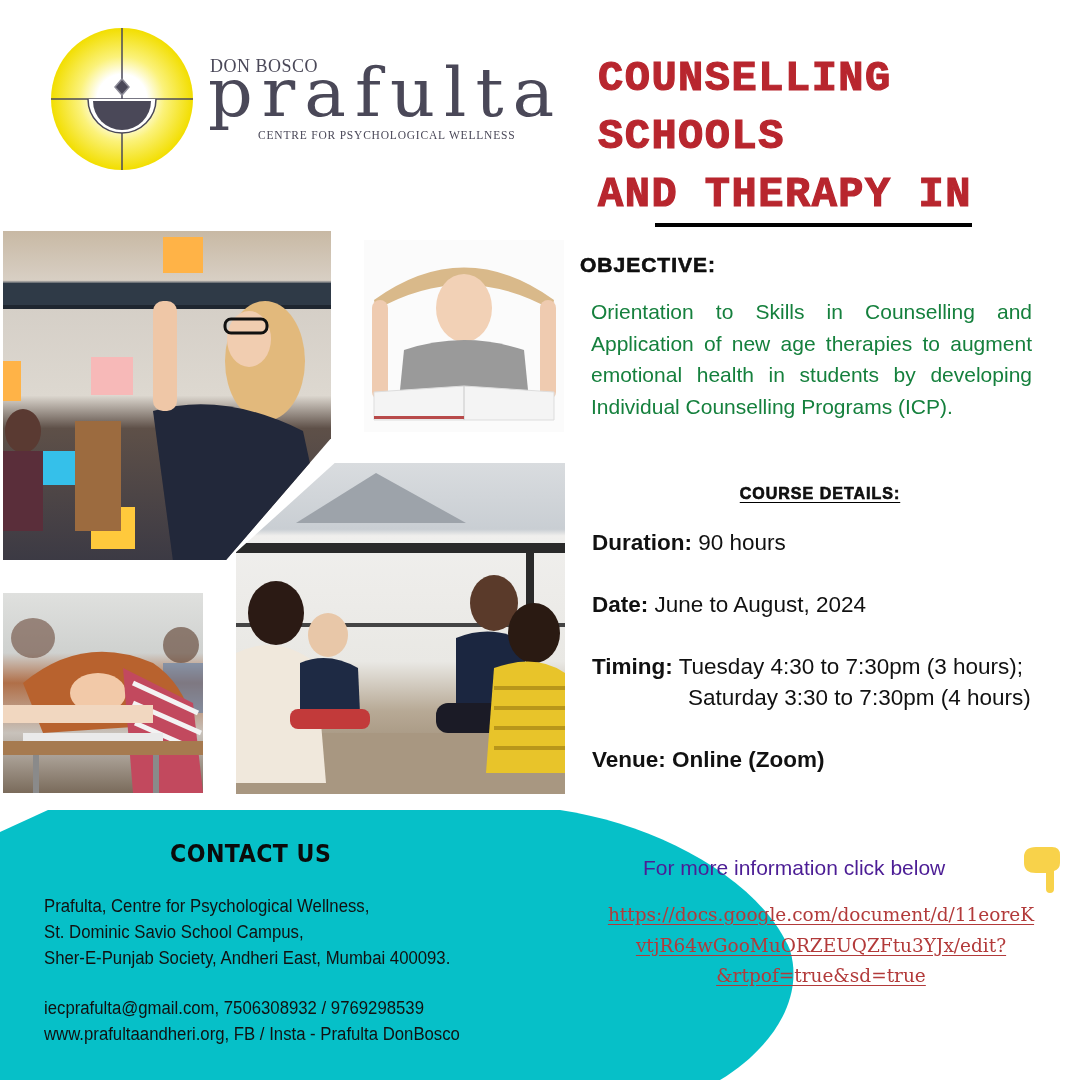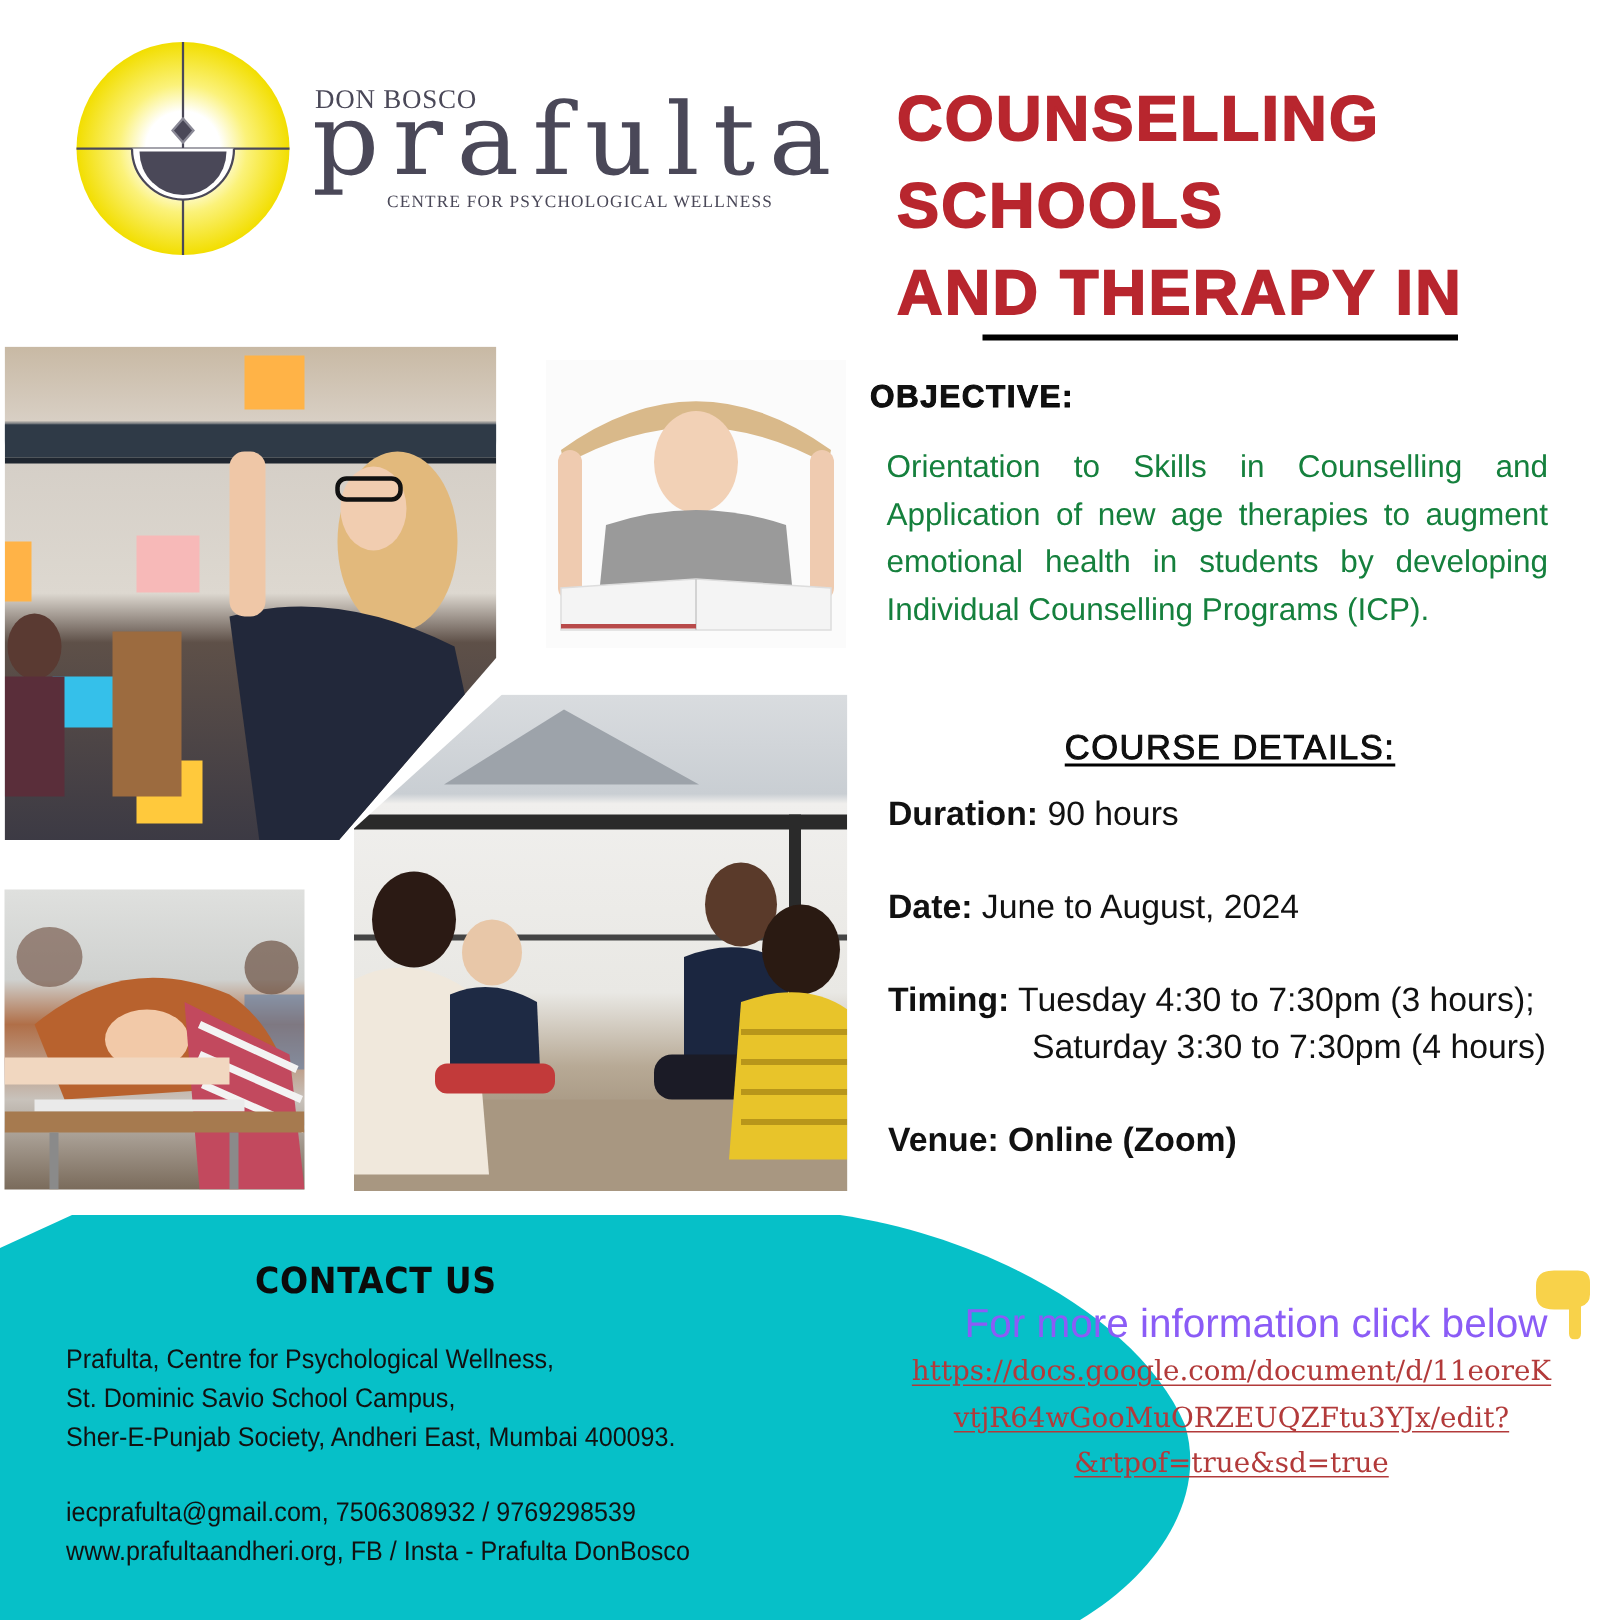--- a/index.html
+++ b/index.html
@@ -11,30 +11,30 @@
   }
   .abs { position: absolute; }
 
   
   .logo-mark { left: 50px; top: 27px; width: 144px; height: 144px; }
   .logo-small { left: 210px; top: 56px; font-family: "Liberation Serif", serif; font-size: 18px; color: #4a4858; letter-spacing: 0.5px; }
   .logo-big { left: 208px; top: 58px; font-family: "DejaVu Serif", serif; font-size: 70px; color: #4a4858; letter-spacing: 9px; line-height: 1; font-weight: normal; transform: scaleY(0.95); }
   .logo-sub { left: 258px; top: 129px; font-family: "Liberation Serif", serif; font-size: 11.5px; color: #4a4858; letter-spacing: 0.8px; }
 
   
-  .title { left: 598px; top: 50px; width: 470px; color: #b8262e; font-family: Liberation Sans, sans-serif; font-weight: 900; font-size: 42px; line-height: 58px; letter-spacing: 1.5px; -webkit-text-stroke: 1.2px #b8262e; }
+  .title { left: 598px; top: 50px; width: 470px; color: #b8262e; font-family: Liberation Mono, monospace; font-weight: 900; font-size: 42px; line-height: 58px; letter-spacing: 1.5px; -webkit-text-stroke: 1.2px #b8262e; }
   .title div { white-space: nowrap; }
   .title-rule { left: 655px; top: 223px; width: 317px; height: 4px; background: #000; }
 
   
   .obj-heading { left: 580px; top: 253px; width: 480px; text-align: left; font-weight: 900; font-size: 21px; letter-spacing: 1px; -webkit-text-stroke: 0.6px #000; }
   .obj-text { left: 591px; top: 296px; width: 441px; font-size: 21px; line-height: 31.5px; text-align: justify; color: #15803d; }
 
   
-  .cd-heading { left: 580px; top: 485px; width: 480px; text-align: center; font-weight: 400; font-size: 23px; letter-spacing: 1px; -webkit-text-stroke: 0.6px #000; }
+  .cd-heading { left: 580px; top: 485px; width: 480px; text-align: center; font-weight: 700; font-size: 16px; letter-spacing: 1px; -webkit-text-stroke: 0.6px #000; }
   .cd-heading span { text-decoration: underline; text-underline-offset: 3px; }
   .cd-row { left: 592px; font-size: 22.5px; line-height: 31px; color: #111; white-space: nowrap; }
   .cd-row b { font-weight: bold; }
   .cd-timing-2 { left: 688px; }
 
   
   .photo { overflow: hidden; }
   .photo-1 { left: 3px; top: 231px; width: 328px; height: 329px; clip-path: polygon(0 0, 100% 0, 100% 63%, 68% 100%, 0 100%);
     background: linear-gradient(180deg, #c8b9a4 0%, #d8cfc4 15%, #3b4654 16%, #3b4654 19%, #d4cec6 20%, #ddd8d0 50%, #5e5048 60%, #3c3a44 100%); }
   .photo-2 { left: 364px; top: 240px; width: 200px; height: 192px; background: #fbfbfb; }
@@ -43,21 +43,21 @@
   .photo-4 { left: 3px; top: 593px; width: 200px; height: 200px;
     background: linear-gradient(180deg, #dfe0de 0%, #cfd1cf 30%, #b06f48 45%, #c8c2bb 70%, #7a6b5b 100%); }
 
   
   .blob { left: 0; top: 0; width: 1080px; height: 1080px; pointer-events: none; }
   .contact-heading { left: 170px; top: 840px; font-family: "DejaVu Sans", sans-serif; font-weight: bold; font-size: 24px; letter-spacing: 0.5px; color: #0b0b0b; transform: scaleX(0.92); transform-origin: left; }
   .contact-addr { left: 44px; top: 893px; font-size: 18px; line-height: 26px; color: #111; white-space: nowrap; transform: scaleX(0.93); transform-origin: left; }
   .contact-line { left: 44px; font-size: 18px; line-height: 26px; color: #111; white-space: nowrap; transform: scaleX(0.93); transform-origin: left; }
 
   
-  .more-info { left: 643px; top: 856px; font-size: 27px; color: #8b5cf6; white-space: nowrap; margin-top: 11px; }
+  .more-info { left: 643px; top: 856px; font-size: 21px; color: #4c1d95; white-space: nowrap; }
   .hand { left: 1020px; top: 843px; width: 50px; height: 50px; }
   .link { left: 565px; top: 900px; width: 512px; text-align: center; font-family: "DejaVu Serif", serif; font-size: 18.5px; line-height: 30.5px; color: #b23a3a; }
   .link a { color: #b23a3a; text-decoration: underline; text-underline-offset: 3px; }
   .link div { white-space: nowrap; }
 </style>
 </head>
 <body>
 
 <svg class="abs blob" viewBox="0 0 1080 1080">
   <path d="M0,832 L48,810 L560,810 C660,825 760,880 790,950 C805,1000 770,1050 720,1080 L0,1080 Z" fill="#06c0c8"></path>

